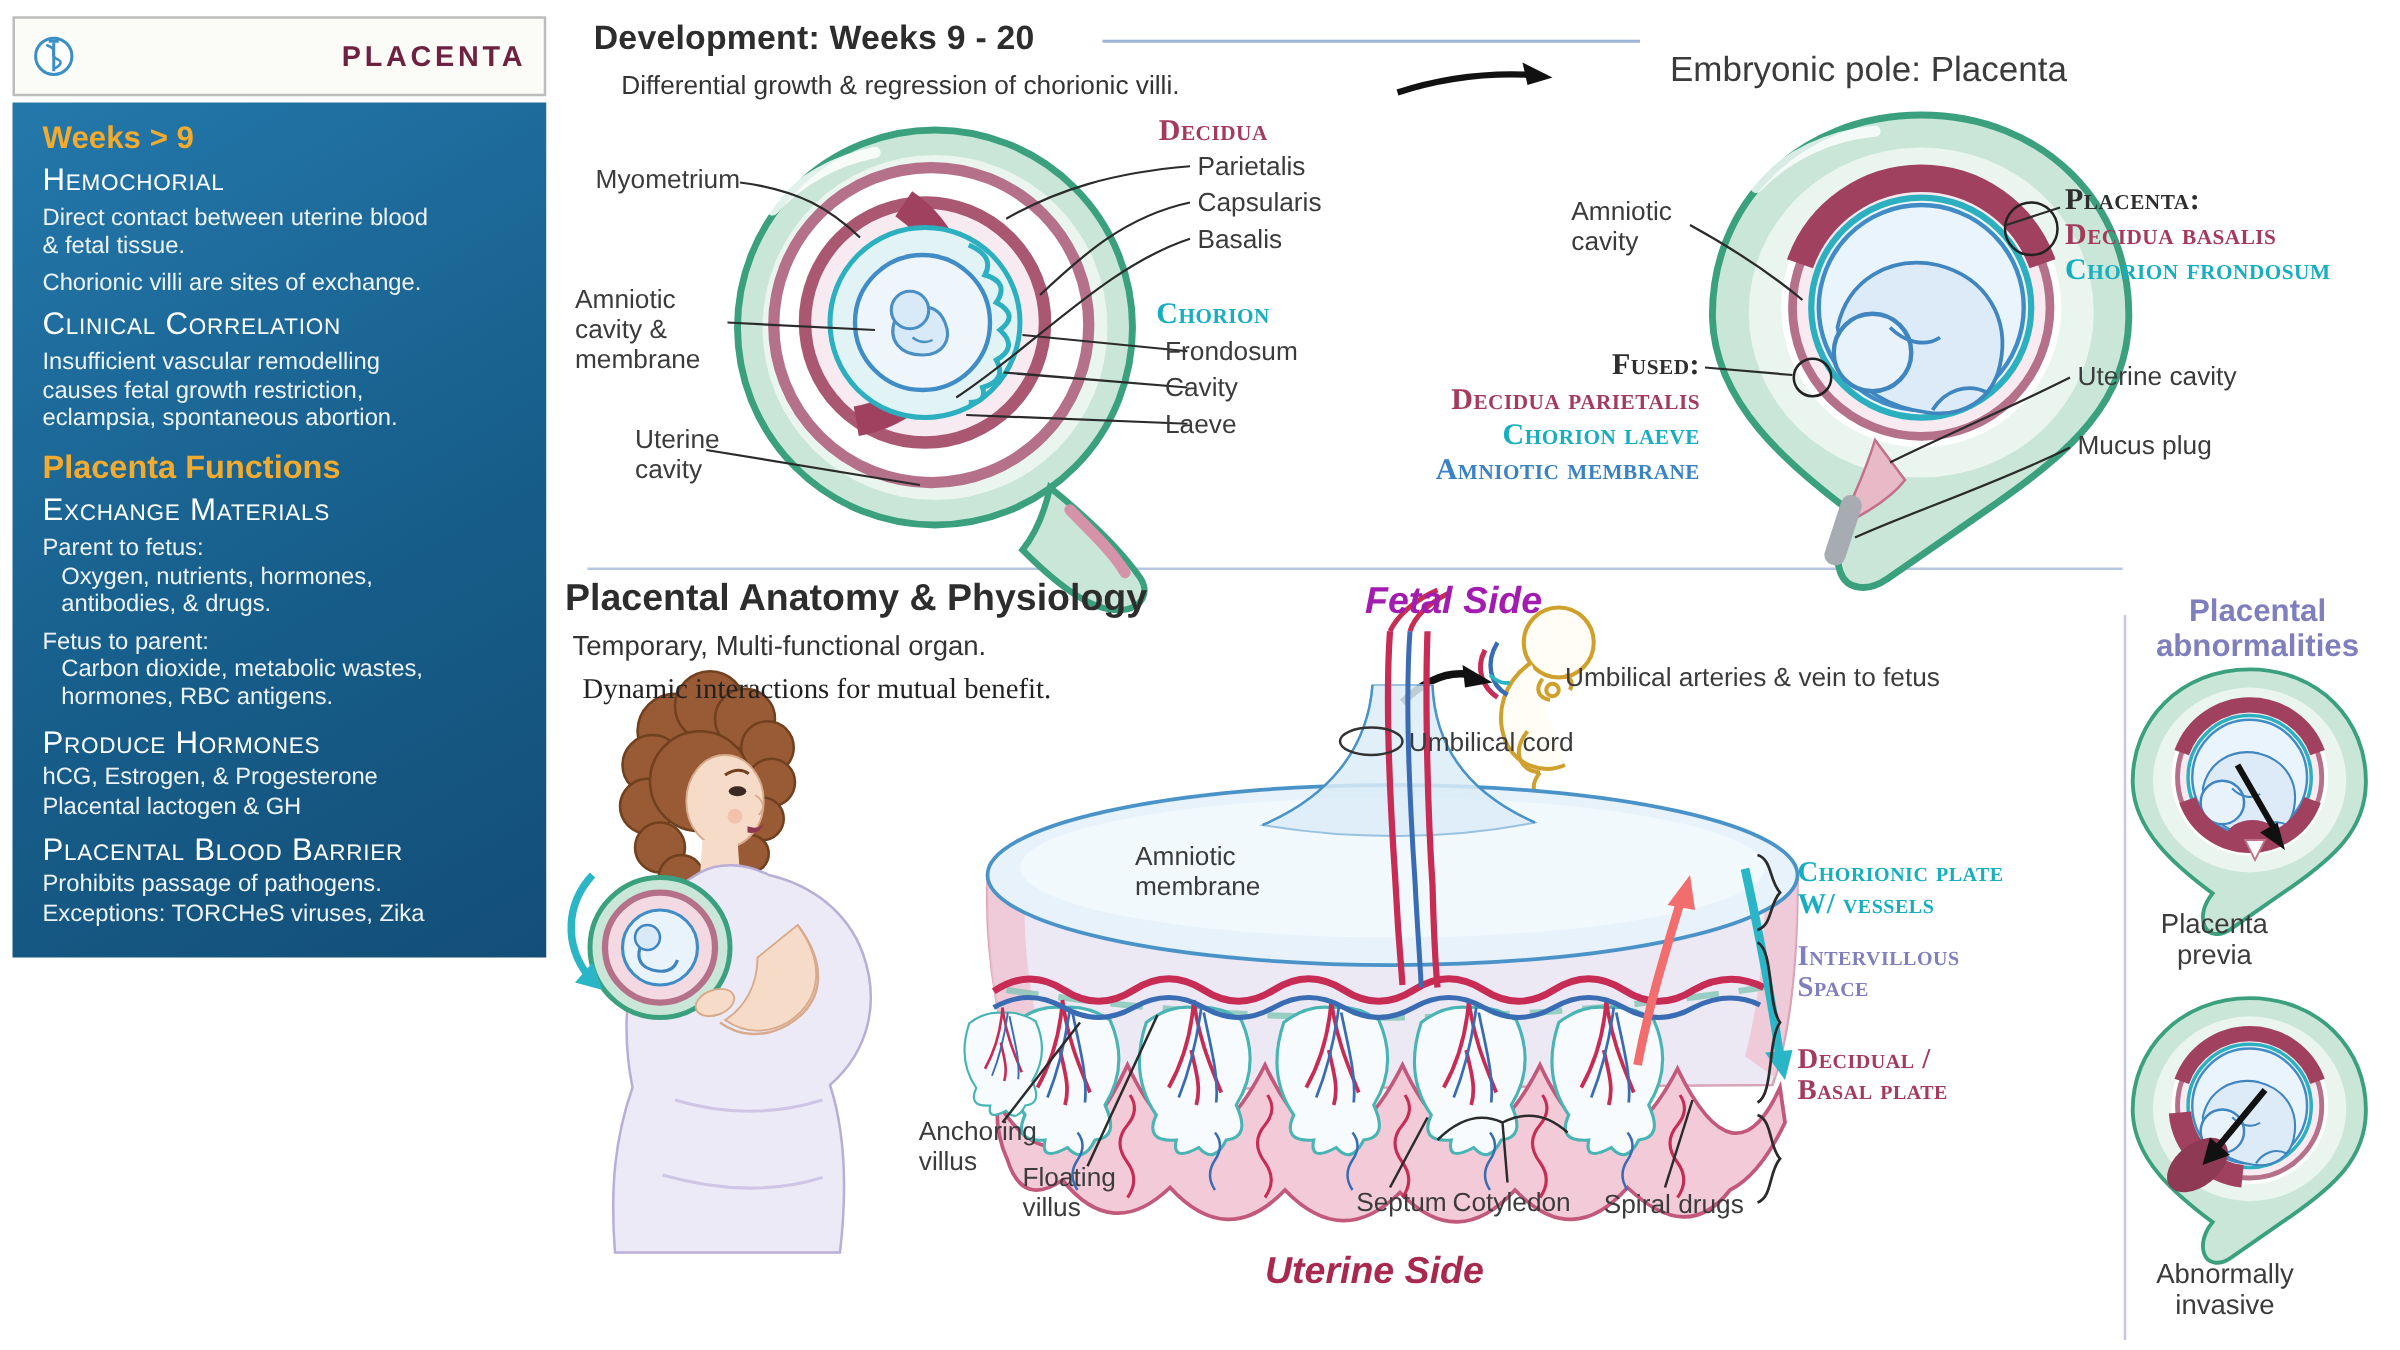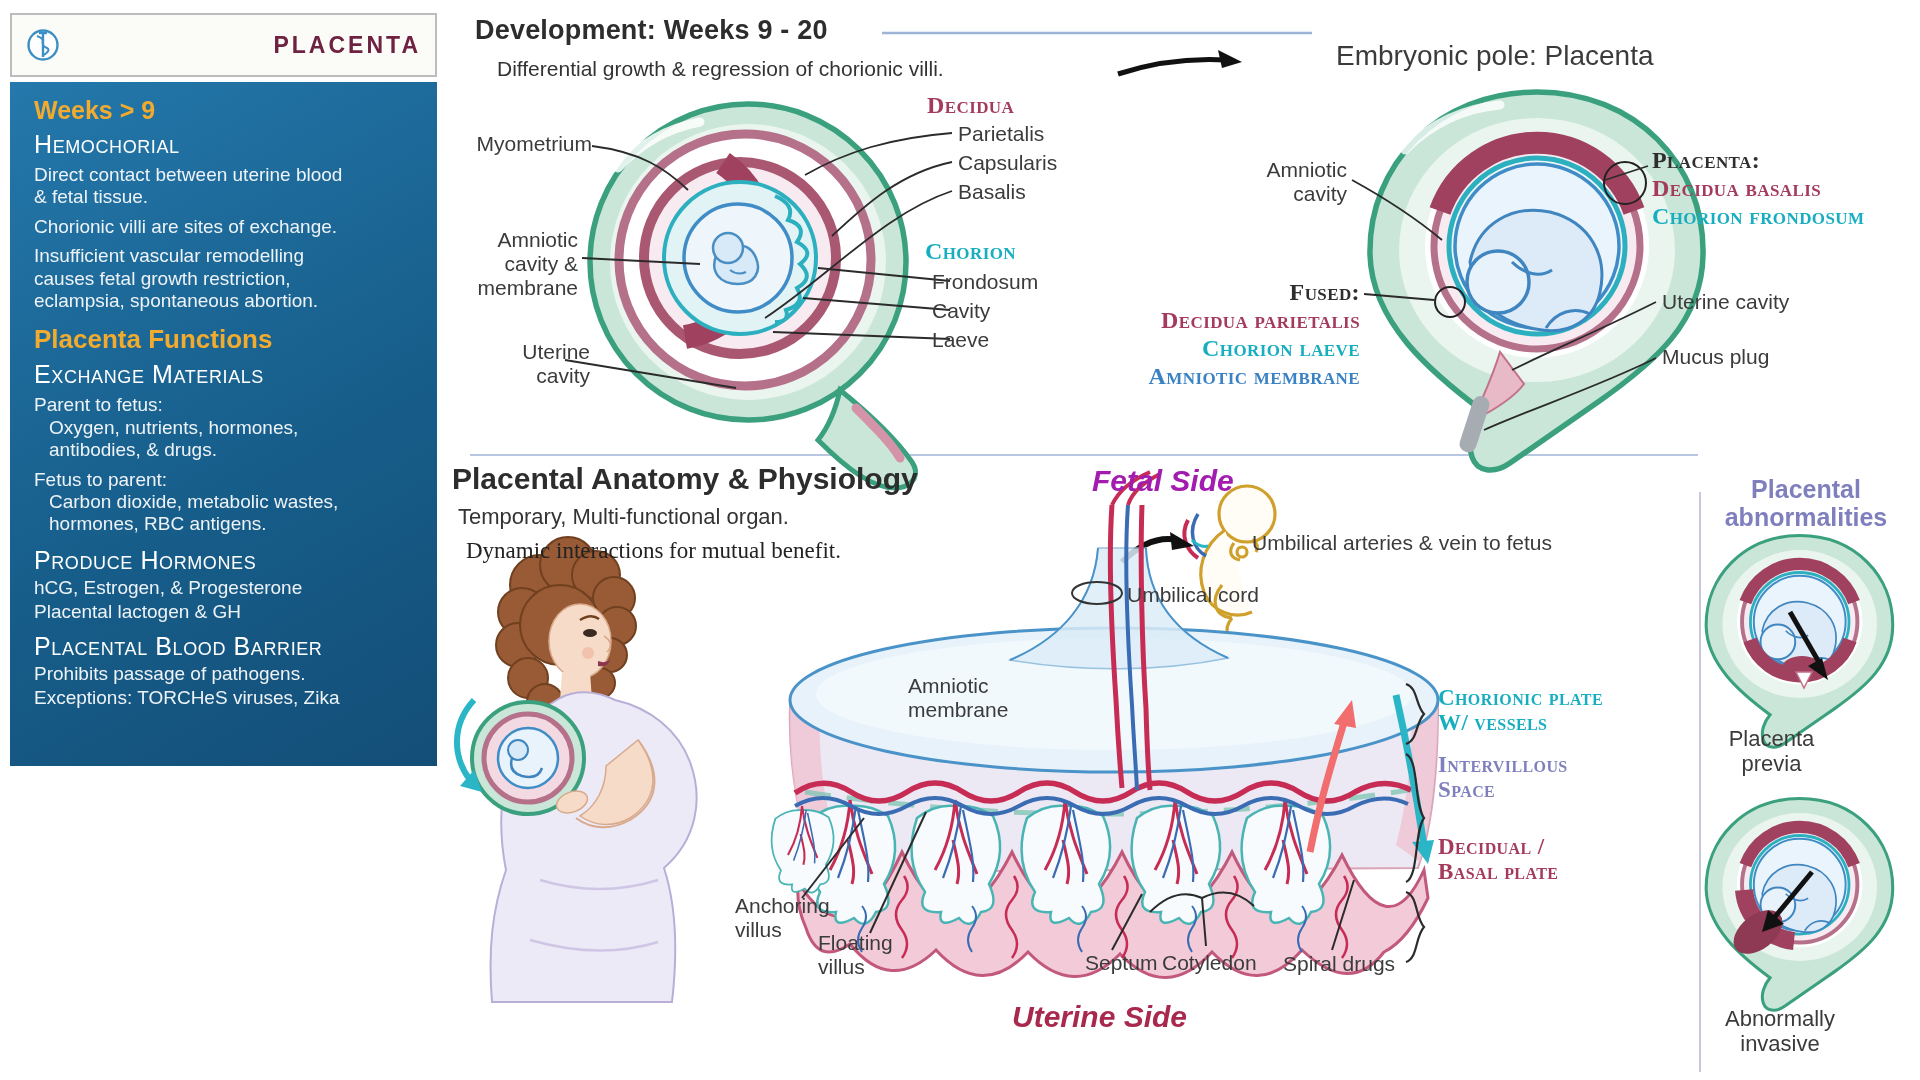--- a/index.html
+++ b/index.html
@@ -2,21 +2,21 @@
 <html><head>
 <meta charset="utf-8">
 <style>
   html,body{margin:0;padding:0;background:#ffffff;}
   body{width:1920px;height:1080px;font-family:"Liberation Sans",sans-serif;overflow:hidden;}
   .canvas{position:relative;width:1920px;height:1080px;background:#ffffff;}
   .art{position:absolute;left:0;top:0;z-index:1;}
   
   .lbl{position:absolute;z-index:2;font-size:21px;color:#3b3b3b;line-height:1.14;white-space:nowrap;}
   .wrap{white-space:normal;}
-  .r{text-align:right;}
+  .r{}
   .c{text-align:center;}
   .ser{font-family:"Liberation Serif","DejaVu Serif",serif;font-variant:small-caps;font-weight:700;letter-spacing:.4px;font-size:24px;line-height:1.05;white-space:nowrap;}
   .ser22{font-size:23px;line-height:1.08;}
   .red{color:#a43a5c;} .teal{color:#17aec0;} .blu{color:#3a82c4;} .pur{color:#7f7fbe;} .dark{color:#2e2e2e;}
   .h1{font-size:27px;font-weight:700;color:#2d2d2d;letter-spacing:.2px;}
   .h1b{font-size:30px;font-weight:700;color:#2d2d2d;}
   .sub{font-size:21px;color:#333;}
   .serif-sub{font-family:"Liberation Serif","DejaVu Serif",serif;font-size:23px;color:#222;}
   .side-italic{font-size:30px;font-weight:700;font-style:italic;}
   
@@ -279,20 +279,21 @@
         <path d="M -6,-9 C 6,-5 -6,-1 4,3 C 8,5 3,9 0,10" fill="none" stroke="#3b8fc4" stroke-width="2"></path>
         <path d="M -4,-12 L 4,-12" stroke="#3b8fc4" stroke-width="2.4"></path>
       </svg>
       <div class="side-title">PLACENTA</div>
     </div>
     <div class="side-panel">
       <div class="s-gold">Weeks &gt; 9</div>
       <div class="s-caps">Hemochorial</div>
       <div class="s-p w1">Direct contact between uterine blood &amp; fetal tissue.</div>
       <div class="s-p">Chorionic villi are sites of exchange.</div>
+      <div class="s-caps">Clinical Correlation</div>
       <div class="s-p w1">Insufficient vascular remodelling causes fetal growth restriction, eclampsia, spontaneous abortion.</div>
       <div class="s-gold2">Placenta Functions</div>
       <div class="s-caps">Exchange Materials</div>
       <div class="s-p">
         <div>Parent to fetus:</div>
         <div class="s-ind">Oxygen, nutrients, hormones, antibodies, &amp;  drugs.</div>
       </div>
       <div class="s-p">
         <div>Fetus to parent:</div>
         <div class="s-ind">Carbon dioxide, metabolic wastes, hormones, RBC antigens.</div>

